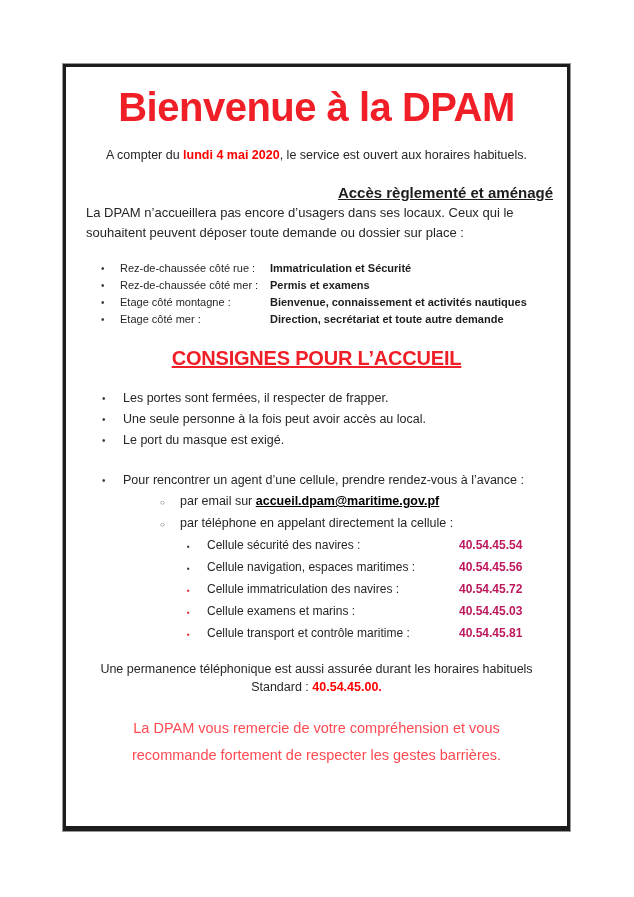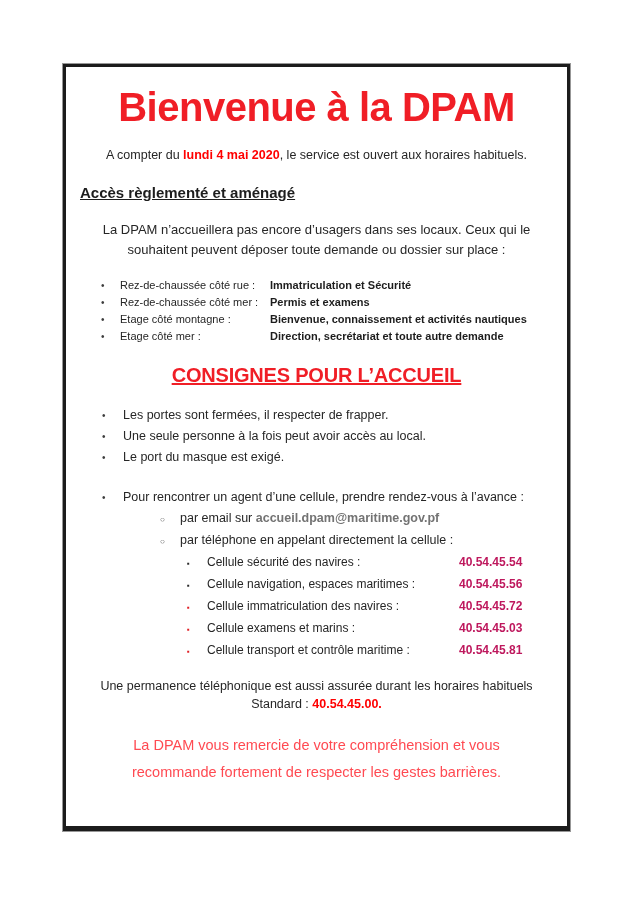--- a/index.html
+++ b/index.html
@@ -22,47 +22,47 @@
   }
   .subtitle{
     margin-top:25px;text-align:center;
     font-size:21px;line-height:26px;font-weight:bold;color:#1d1d1d;
   }
   .opening{
     margin-top:18px;text-align:center;font-size:12.5px;line-height:17px;
   }
   .red-bold{color:#ff0000;font-weight:bold;}
   .section-heading{
-    margin-top:19px;text-align:left;
+    margin-top:19px;text-align:right;
     font-size:15px;line-height:20px;font-weight:bold;color:#1d1d1d;
     text-decoration:underline;
   }
   .intro{
-    margin-top:17px;text-align:center;
+    text-align:left;
     font-size:13px;line-height:20px;
     padding:0 6px;
   }
   .loc-list{margin-top:17px;}
   .loc-row{display:flex;align-items:baseline;padding-left:21px;font-size:11px;line-height:16px;}
   .loc-bullet{width:19px;flex:0 0 19px;font-size:10px;color:#3d3d3d;}
   .loc-label{width:150px;flex:0 0 150px;}
   .loc-value{font-weight:bold;color:#1d1d1d;}
   .consignes-heading{
     margin-top:17px;text-align:center;
     font-size:20px;line-height:26px;font-weight:bold;color:#f01e26;
     text-decoration:underline;letter-spacing:-0.2px;
   }
   .rules{margin-top:17px;}
   .rule-row{display:flex;align-items:baseline;padding-left:22px;font-size:12.5px;line-height:21px;}
   .dot-bullet{width:21px;flex:0 0 21px;font-size:10px;color:#3d3d3d;}
   .appt{margin-top:19px;}
   .appt-row{display:flex;align-items:baseline;padding-left:22px;font-size:12.5px;line-height:21px;}
   .sub-row{display:flex;align-items:baseline;padding-left:80px;font-size:12.5px;line-height:21px;}
   .circle-bullet{width:20px;flex:0 0 20px;font-size:8px;color:#555;}
-  .email-link{color:#737373;font-weight:bold;cursor:pointer;}
+  .email-link{color:#000000;font-weight:bold;text-decoration:underline;cursor:pointer;}
   .cell-list{margin-top:0px;}
   .cell-row{display:flex;align-items:baseline;padding-left:107px;font-size:12px;line-height:21px;}
   .sq-bullet{width:20px;flex:0 0 20px;font-size:8px;color:#2a2a2a;}
   .sq-bullet[data-color="red"]{color:#e02026;}
   .cell-label{width:252px;flex:0 0 252px;}
   .cell-phone{font-weight:bold;color:#be185d;}
   .permanence{margin-top:15px;text-align:center;font-size:12.5px;line-height:18px;}
   .closing{
     margin-top:19px;text-align:center;
     font-size:14.5px;line-height:27px;color:#ff4a52;

